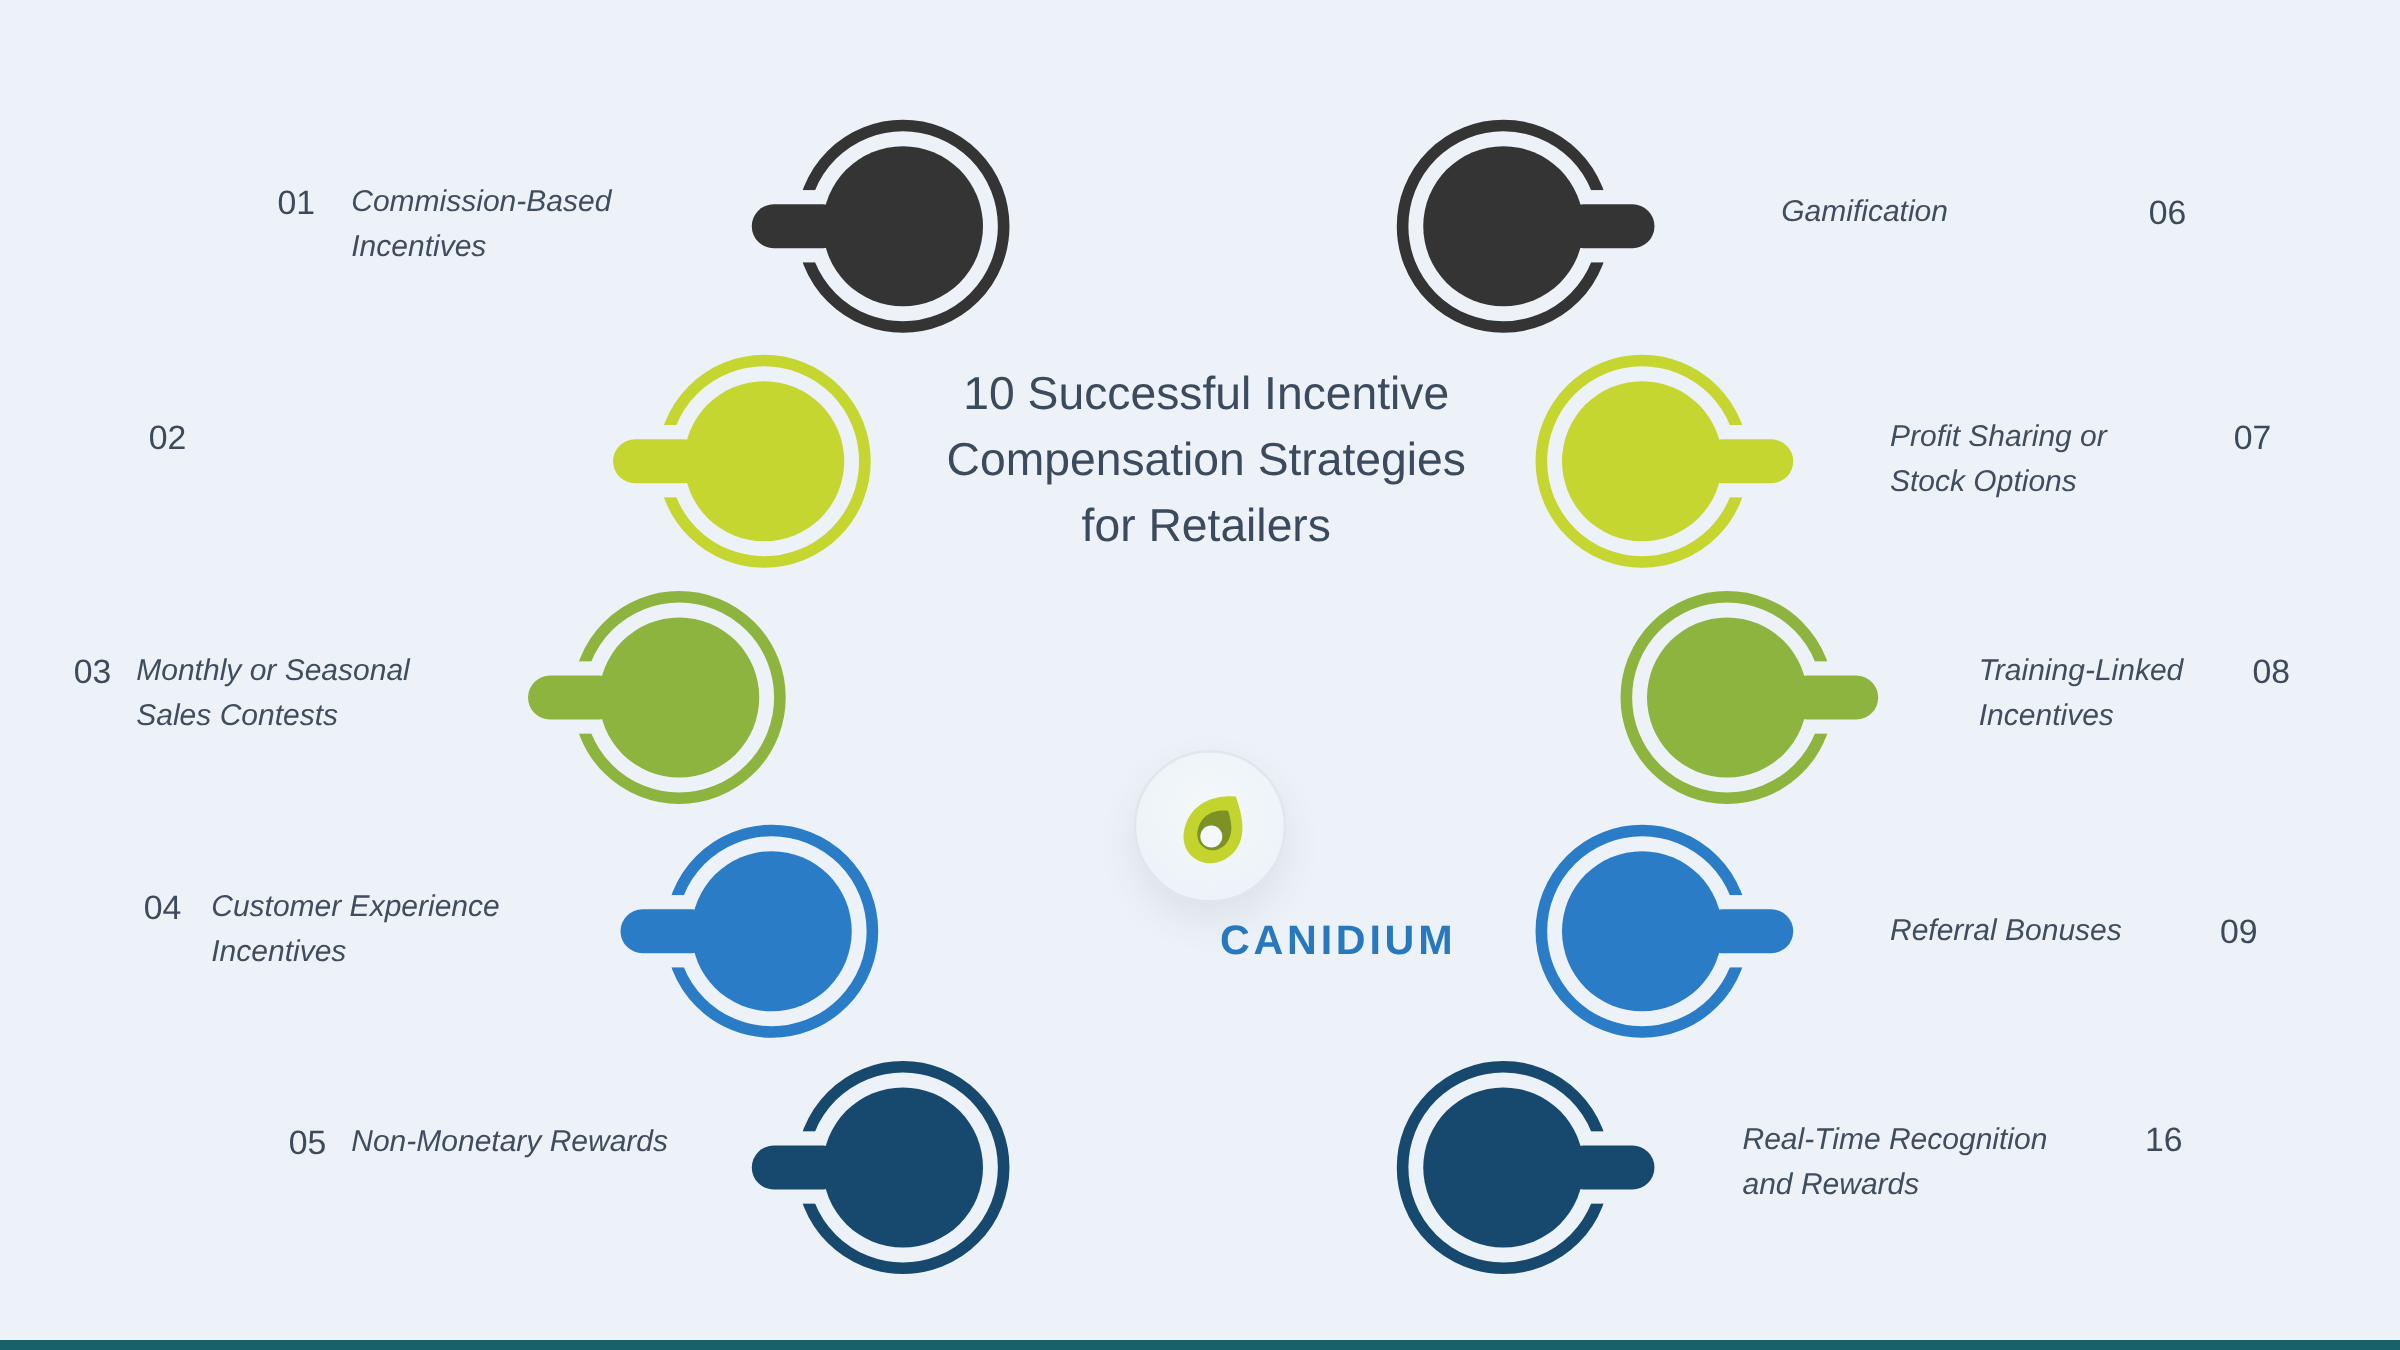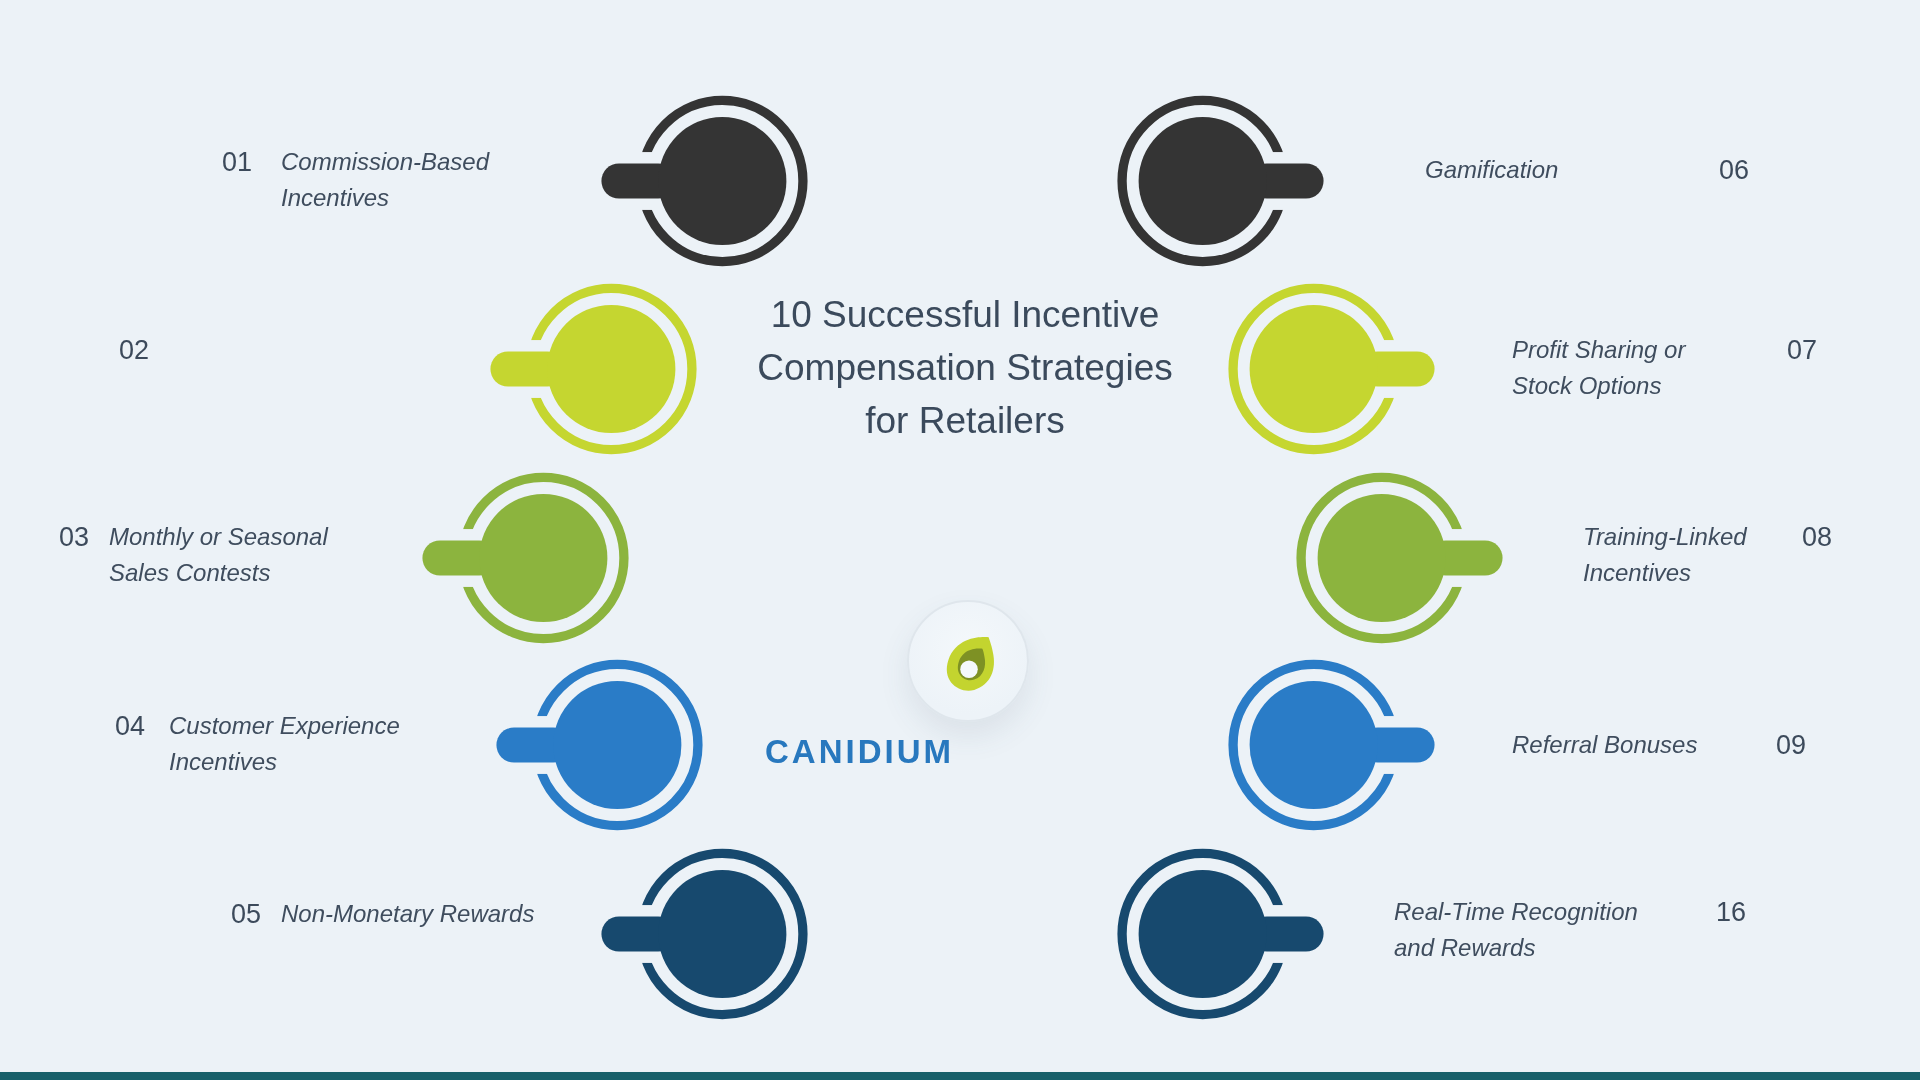--- a/index.html
+++ b/index.html
@@ -8,21 +8,21 @@
   .num{position:absolute;font-size:27px;font-weight:500;color:#3c4a5b;line-height:36px;white-space:nowrap;text-align:right;}
   .label{position:absolute;font-size:24px;color:#3f4d5e;line-height:36px;white-space:pre-line;font-style:italic;}
   .icon{position:absolute;color:var(--c,#333);width:300px;height:186px;}
   .icon svg{display:block;}
   .icon.right svg{transform:scaleX(-1);}
   .title{position:absolute;left:610px;top:288px;width:710px;text-align:center;
          font-size:37px;line-height:53px;font-weight:500;color:#3b4a5c;white-space:pre-line;}
   .logo{position:absolute;left:907px;top:600px;width:118px;height:118px;border-radius:50%;
         border:2px solid #dfe6ec;background:radial-gradient(circle at 50% 40%, #f4f8fb 0%, #edf3f8 70%);
         box-shadow:0 14px 30px rgba(70,90,110,0.10);display:flex;align-items:center;justify-content:center;}
-  .wordmark{position:absolute;left:765px;top:733px;width:400px;text-align:left;
+  .wordmark{position:absolute;left:765px;top:733px;width:400px;text-align:right;
             font-size:33px;font-weight:bold;letter-spacing:3px;color:#2878be;}
   .footer-bar{position:absolute;left:0;bottom:0;width:100%;height:8px;background:#18606a;}
 
   
   .i0n{left:222px;top:144px}.i0l{left:281px;top:144px}.i0i{left:531px;top:88px}
   .i1n{left:119px;top:332px}.i1l{left:169px;top:332px}.i1i{left:420px;top:276px}
   .i2n{left:59px;top:519px}.i2l{left:109px;top:519px}.i2i{left:352px;top:465px}
   .i3n{left:115px;top:708px}.i3l{left:169px;top:708px}.i3i{left:426px;top:652px}
   .i4n{left:231px;top:896px}.i4l{left:281px;top:896px}.i4i{left:531px;top:841px}
   .i5n{left:1719px;top:152px}.i5l{left:1425px;top:152px}.i5i{left:1094px;top:88px}

